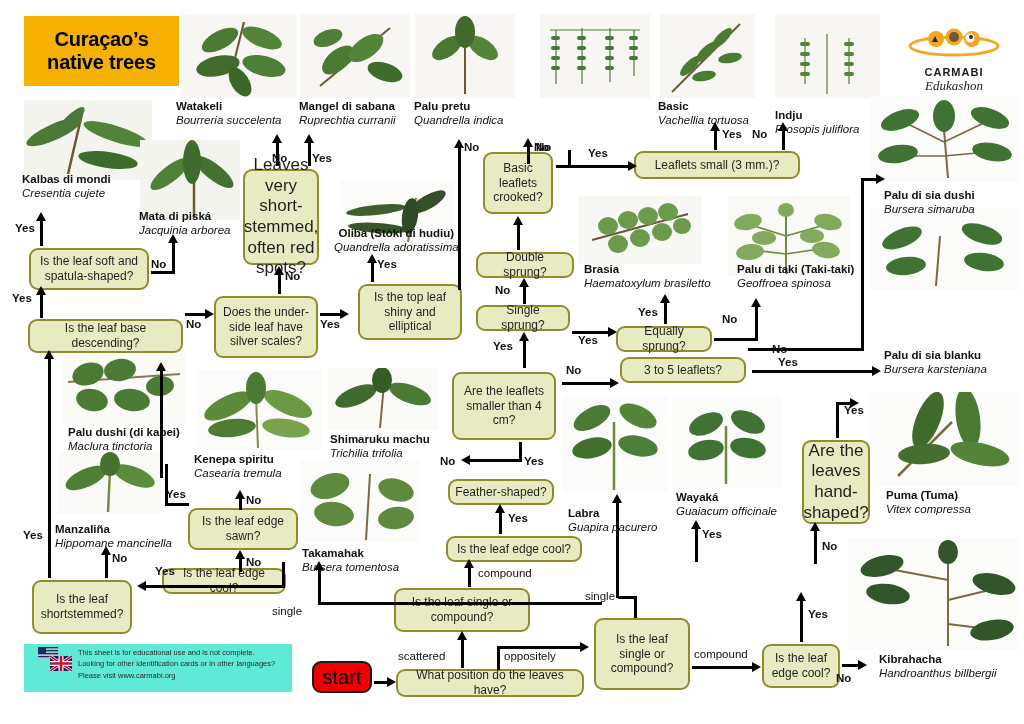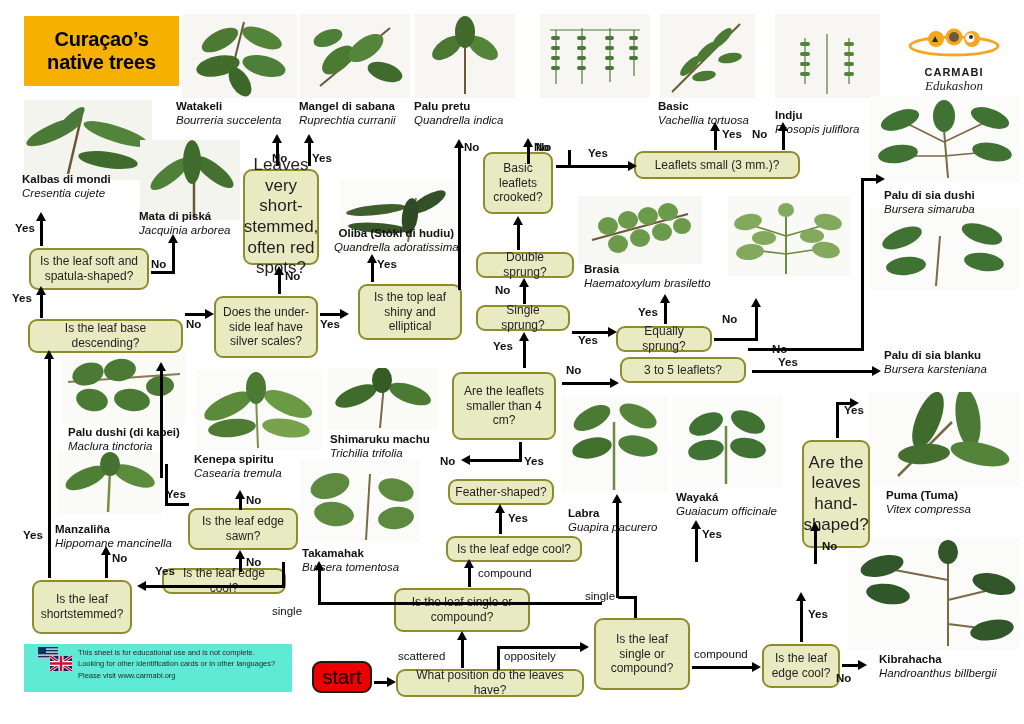--- a/index.html
+++ b/index.html
@@ -464,20 +464,24 @@
     <div class="sci">Jacquinia arborea</div>
   </div>
   <div class="cap" style="left:334px;top:226px;text-align:center;">
     <div class="name">Oliba (Stòki di hudiu)</div>
     <div class="sci">Quandrella adoratissima</div>
   </div>
   <div class="cap" style="left:584px;top:262px;">
     <div class="name">Brasia</div>
     <div class="sci">Haematoxylum brasiletto</div>
   </div>
+  <div class="cap" style="left:737px;top:262px;">
+    <div class="name">Palu di taki (Taki-taki)</div>
+    <div class="sci">Geoffroea spinosa</div>
+  </div>
   <div class="cap" style="left:884px;top:188px;">
     <div class="name">Palu di sia dushi</div>
     <div class="sci">Bursera simaruba</div>
   </div>
   <div class="cap" style="left:884px;top:348px;">
     <div class="name">Palu di sia blanku</div>
     <div class="sci">Bursera karsteniana</div>
   </div>
   <div class="cap" style="left:68px;top:425px;">
     <div class="name">Palu dushi (di kabei)</div>
@@ -528,21 +532,21 @@
 
   <div class="dbox" style="left:762px;top:644px;width:78px;height:44px;">Is the leaf edge cool?</div>
 
   <div class="dbox" style="left:188px;top:508px;width:110px;height:42px;">Is the leaf edge sawn?</div>
 
   <div class="dbox" style="left:32px;top:580px;width:100px;height:54px;">Is the leaf shortstemmed?</div>
 
   <div class="dbox" style="left:448px;top:479px;width:106px;height:26px;">Feather-shaped?</div>
 
 
-  <div class="dbox small" style="left:802px;top:440px;width:68px;height:108px;">Are the leaves hand-shaped?</div>
+  <div class="dbox small" style="left:802px;top:440px;width:68px;height:84px;">Are the leaves hand-shaped?</div>
 
   <div class="dbox" style="left:452px;top:372px;width:104px;height:68px;">Are the leaflets smaller than 4 cm?</div>
 
   <div class="dbox" style="left:476px;top:305px;width:94px;height:26px;">Single sprung?</div>
 
   <div class="dbox" style="left:476px;top:252px;width:98px;height:26px;">Double sprung?</div>
 
   <div class="dbox" style="left:616px;top:326px;width:96px;height:26px;">Equally sprung?</div>
 
   <div class="dbox" style="left:620px;top:357px;width:126px;height:26px;">3 to 5 leaflets?</div>

